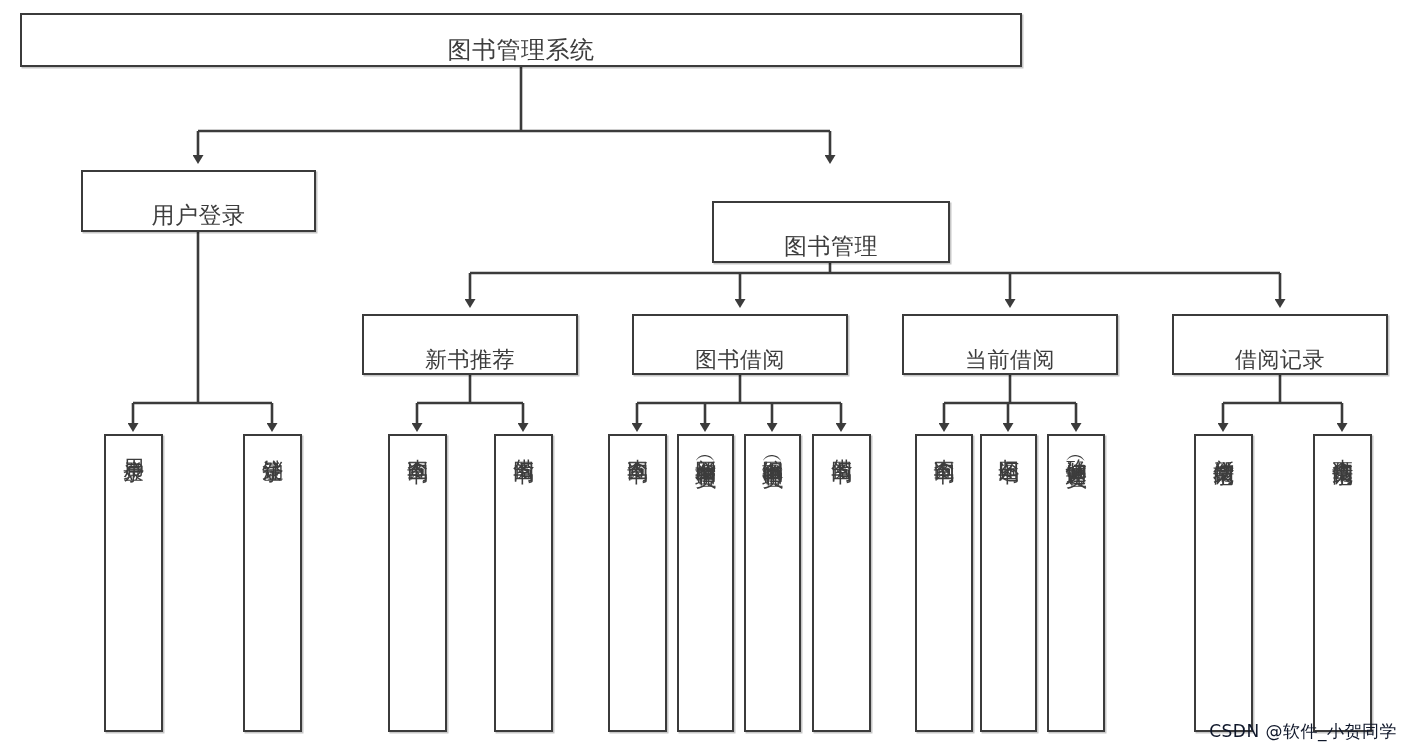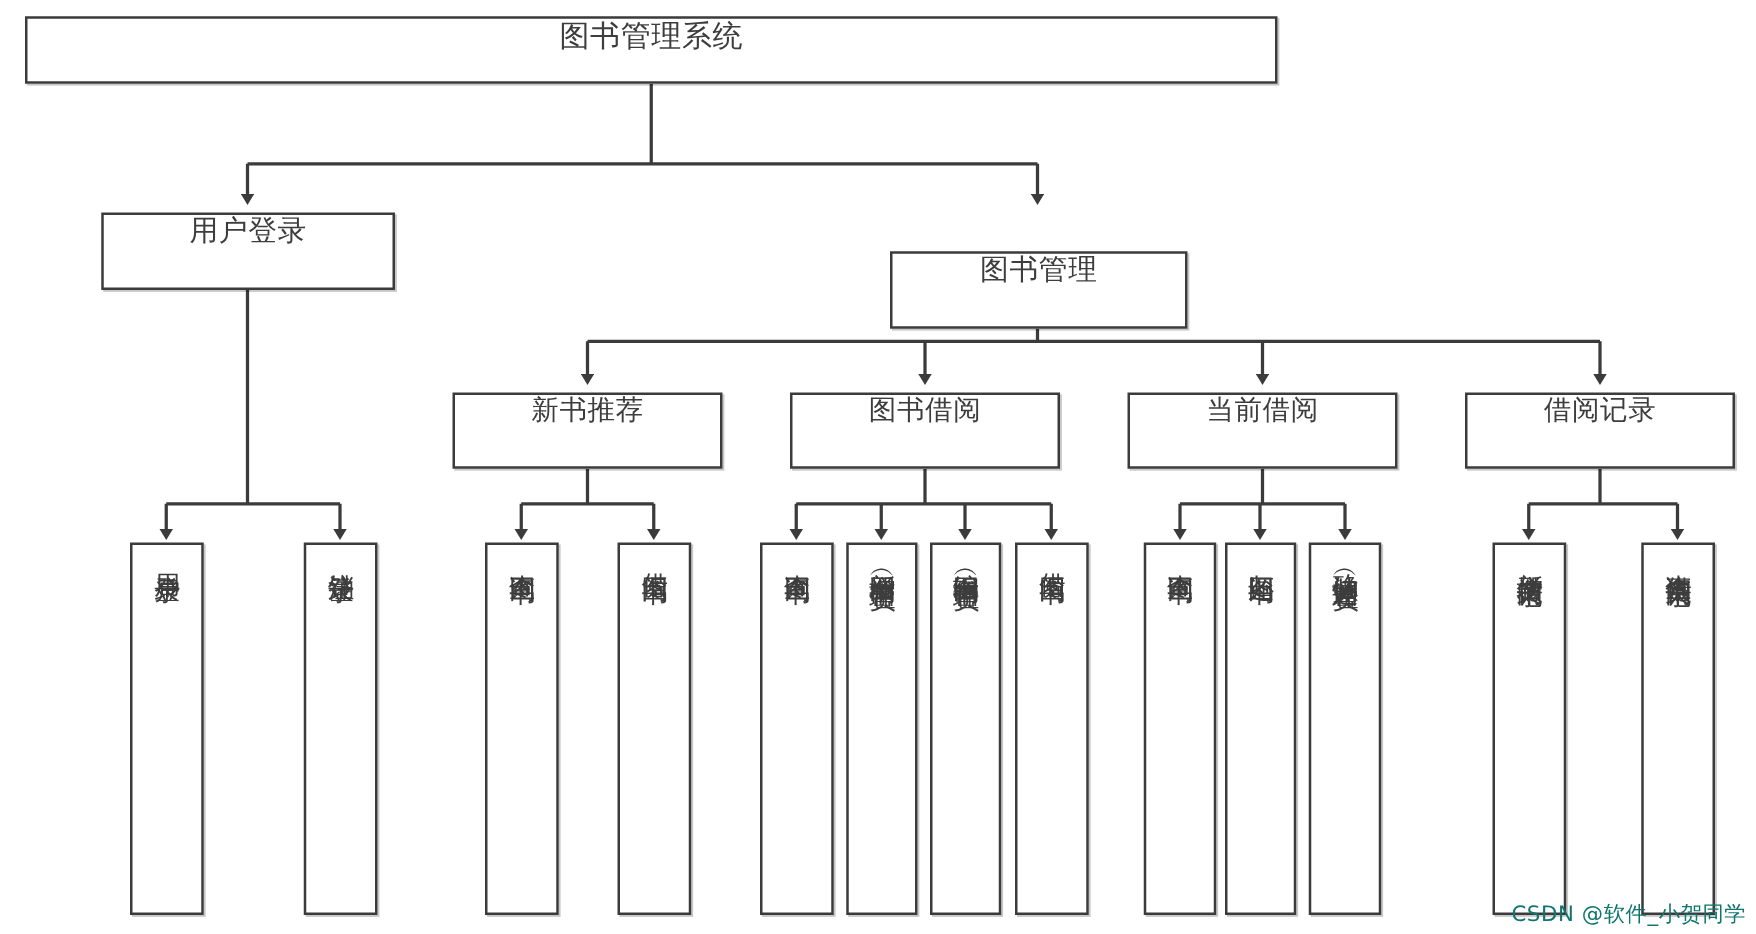--- a/index.html
+++ b/index.html
@@ -26,21 +26,21 @@
     height: 747px;
     pointer-events: none;
   }
   .node {
     position: absolute;
     box-sizing: border-box;
     background: #ffffff;
     border: 2.5px solid #3b3b3b;
     box-shadow: 1.5px 1.5px 0 0 rgba(0,0,0,0.22);
     display: flex;
-    align-items: flex-start;
+    align-items: flex-end;
     justify-content: center;
     color: #3b3b3b;
   }
   .node .label {
     font-size: 23px;
     line-height: 1.2;
     letter-spacing: 0.5px;
     white-space: nowrap;
     color: #3d3d3d;
   }
@@ -61,21 +61,21 @@
     line-height: 1.08;
     letter-spacing: 1.5px;
     white-space: nowrap;
     height: auto;
   }
   .watermark {
     position: absolute;
     right: 8px;
     bottom: 4px;
     font-size: 17px;
-    color: #0f766e;
+    color: #0f172a;
     letter-spacing: 0.5px;
     white-space: nowrap;
     user-select: none;
   }
 </style>
 </head>
 <body>
 
 <div id="canvas">
 

